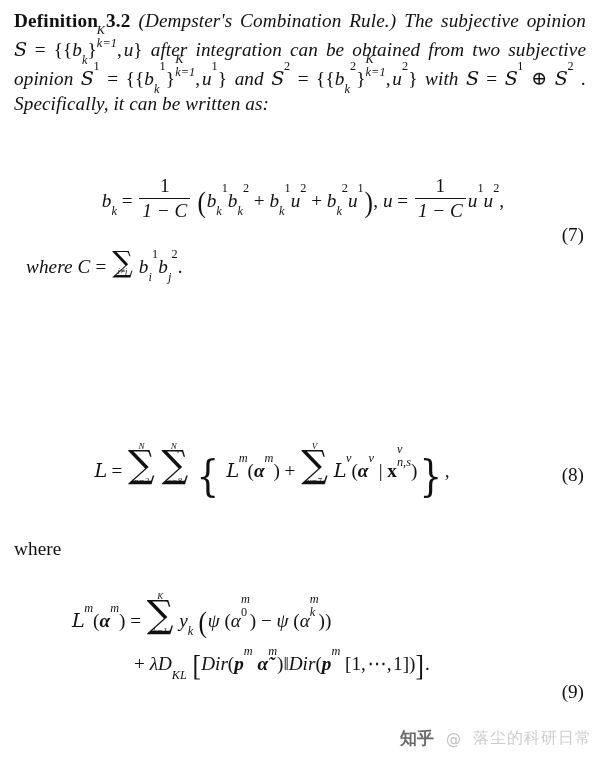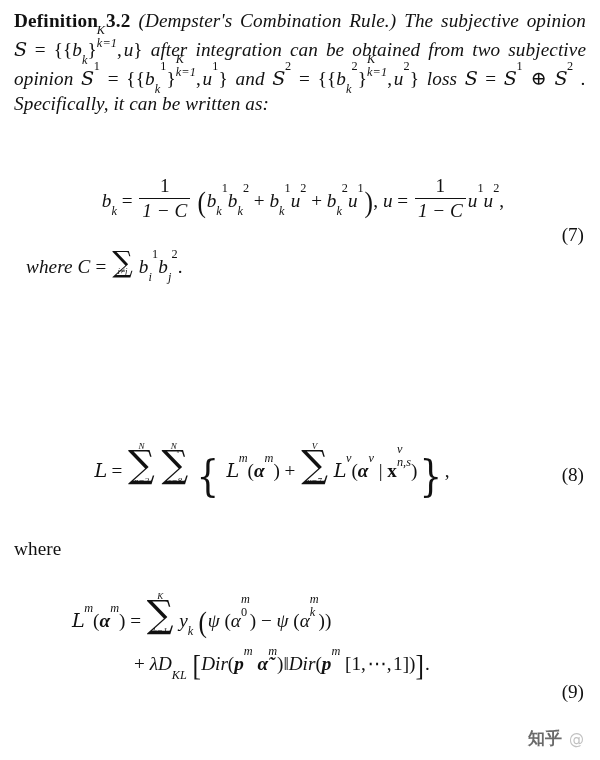--- a/index.html
+++ b/index.html
@@ -162,25 +162,25 @@
   .eqtag {
     position: absolute;
     right: 2px;
     font-style: normal;
     font-size: 19.2px;
   }
 
   
   .watermark {
     position: absolute;
-    right: 16px;
+    right: 8px;
     bottom: 10px;
     display: flex;
     align-items: center;
-    gap: 7px;
+    gap: 12px;
     opacity: 0.82;
     user-select: none;
   }
   .wm-logo {
     font-family: "DejaVu Sans", sans-serif;
     font-size: 17px;
     font-weight: bold;
     color: #4a4a4a;
     letter-spacing: 0px;
   }
@@ -215,21 +215,21 @@
       <span class="cal">S</span><sup class="upr">1</sup>
       <span class="upr">=</span>
       <span class="upr">{{</span><span>b</span><sub>k</sub><sup class="upr">1</sup><span class="upr">}</span><span class="updown"><span class="u">K</span><span class="d">k=1</span></span><span class="upr">,</span> <span>u</span><sup class="upr">1</sup><span class="upr">}</span>
     </span>
     <span>and</span>
     <span class="math">
       <span class="cal">S</span><sup class="upr">2</sup>
       <span class="upr">=</span>
       <span class="upr">{{</span><span>b</span><sub>k</sub><sup class="upr">2</sup><span class="upr">}</span><span class="updown"><span class="u">K</span><span class="d">k=1</span></span><span class="upr">,</span> <span>u</span><sup class="upr">2</sup><span class="upr">}</span>
     </span>
-    <span>loss</span>
+    <span>with</span>
     <span class="math">
       <span class="cal">S</span>
       <span class="upr">=</span>
       <span class="cal">S</span><sup class="upr">1</sup>
       <span class="upr">⊕</span>
       <span class="cal">S</span><sup class="upr">2</sup>
     </span><span>. Specifically, it can be written as:</span>
   </div>
 
   <div class="eqblock" style="top:175px;">
@@ -337,15 +337,16 @@
     </div>
     <div class="eqrow" style="height:26px;">
       <span class="eqtag" style="top:4px;">(9)</span>
     </div>
   </div>
 
 
   <div class="watermark">
     <span class="wm-logo">知乎</span>
     <span class="wm-at">@</span>
+    <span class="wm-name">落尘的科研日常</span>
   </div>
 
 </div>
 
 </body></html>

